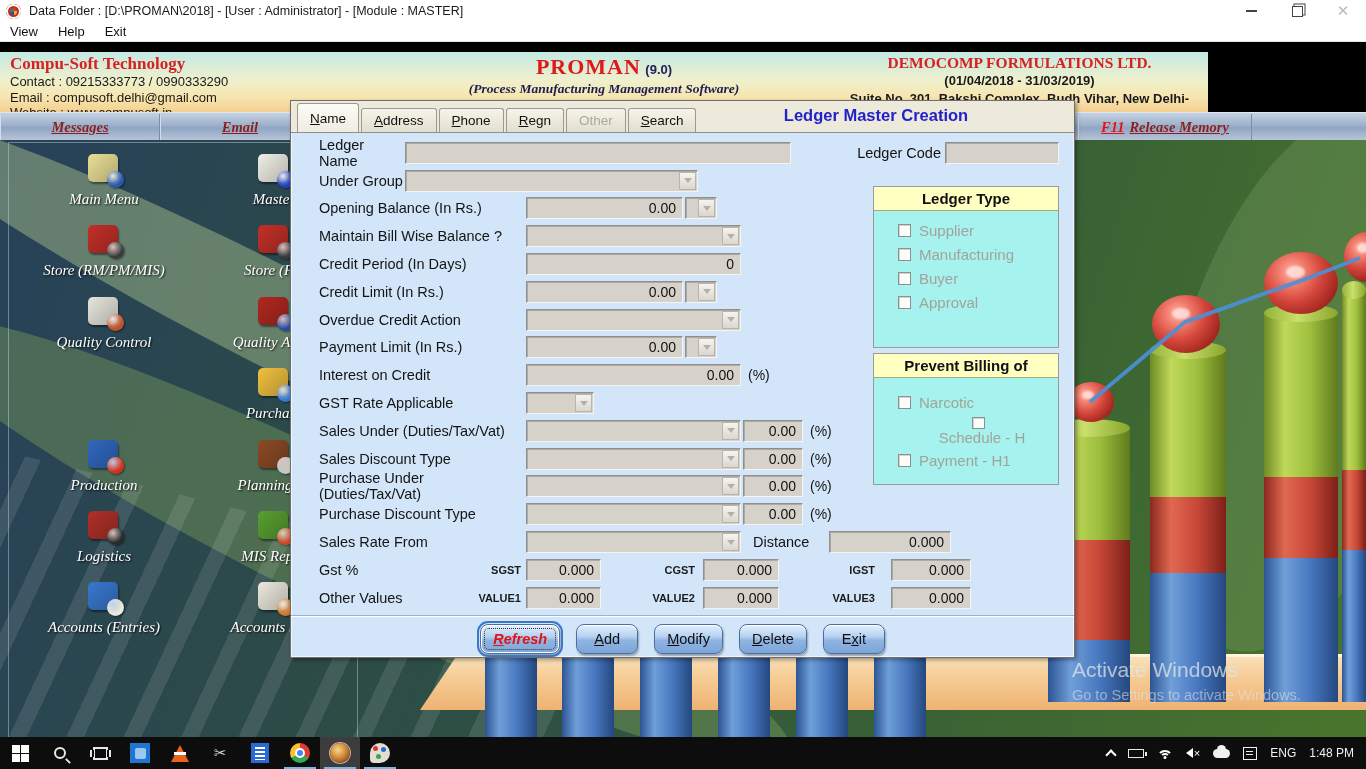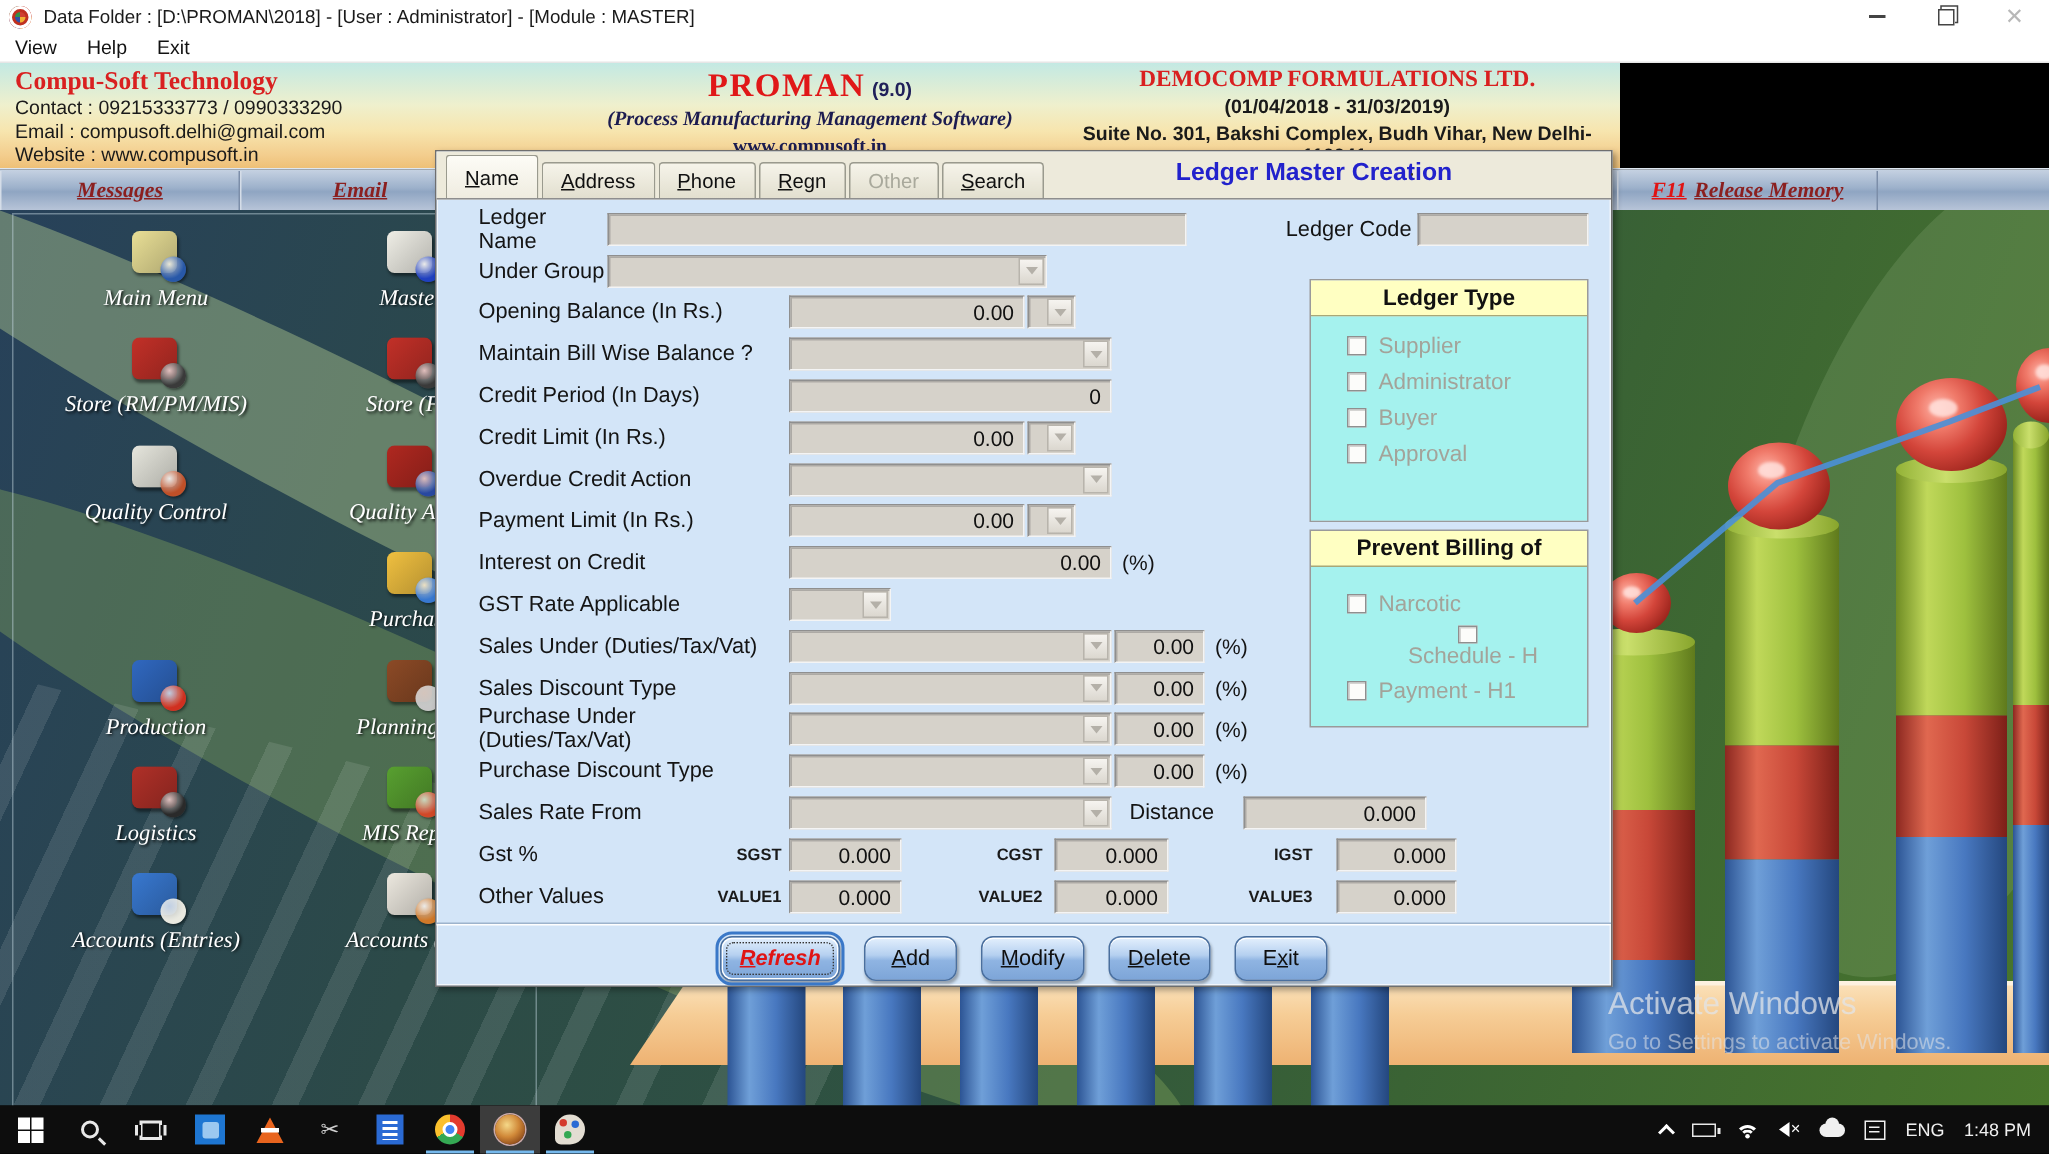--- a/index.html
+++ b/index.html
@@ -16,21 +16,21 @@
   .win-btn { width:46px; height:22px; display:flex; align-items:center; justify-content:center; font-size:13px; color:#333; }
   .wb-min::before { content:""; width:11px; height:1.5px; background:#444; display:block; }
   .wb-restore::before { content:""; width:9px; height:9px; border:1.5px solid #444; box-shadow:2px -2px 0 -0.5px #fff, 2px -2px 0 0.5px #444; display:block; }
   .wb-close { color:#b8b8b8; font-size:15px; }
 
   
   .menubar { position:absolute; left:0; top:22px; width:1366px; height:20px; background:#ffffff; display:flex; align-items:center; z-index:30; border-bottom:1px solid #e6e6e6; }
   .menu-item { font-size:13px; color:#111; padding:0 10px; }
 
   
-  .header { position:absolute; left:0; top:42px; width:1080px; height:70px; z-index:5;
+  .header { position:absolute; left:0; top:52px; width:1208px; height:70px; z-index:5;
     background: linear-gradient(180deg,#c3e9e3 0%, #eff0cd 40%, #f7e5ae 65%, #f3cd8d 88%, #eec077 100%); }
   .hdr-left { position:absolute; left:10px; top:2px; }
   .hdr-company { font-family:"Liberation Serif", serif; font-weight:bold; color:#d92020; font-size:17px; }
   .hdr-line { font-size:13px; color:#1a1a1a; line-height:15.5px; }
   .hdr-center { position:absolute; left:50%; transform:translateX(-50%); top:2px; text-align:center; width:420px; }
   .proman { font-family:"Liberation Serif", serif; font-weight:bold; color:#e01818; font-size:22px; letter-spacing:1px; display:inline; }
   .proman-ver { font-size:13px; font-weight:bold; color:#20205a; }
   .proman-sub { font-family:"Liberation Serif", serif; font-style:italic; font-weight:bold; color:#1c1c50; font-size:13.5px; margin-top:1px; }
   .proman-web { font-size:13px; font-weight:bold; color:#1c1c50; font-family:"Liberation Serif", serif; margin-top:2px; }
   .hdr-right { position:absolute; right:6px; top:2px; width:365px; text-align:center; }
@@ -525,21 +525,21 @@
 
   <div class="panel" style="left:582px; top:85px;">
     <div class="panel-hdr">Ledger Type</div>
     <div class="panel-body" style="height:136px; padding-top:7px;" id="lt-body">
         <div class="chk-row" style="height: 24px;">
           <span class="chk"></span>
           <span class="chk-label">Supplier</span>
         </div>
         <div class="chk-row" style="height: 24px;">
           <span class="chk"></span>
-          <span class="chk-label">Administrator</span>
+          <span class="chk-label">Manufacturing</span>
         </div>
         <div class="chk-row" style="height: 24px;">
           <span class="chk"></span>
           <span class="chk-label">Buyer</span>
         </div>
         <div class="chk-row" style="height: 24px;">
           <span class="chk"></span>
           <span class="chk-label">Approval</span>
         </div>
       </div>

